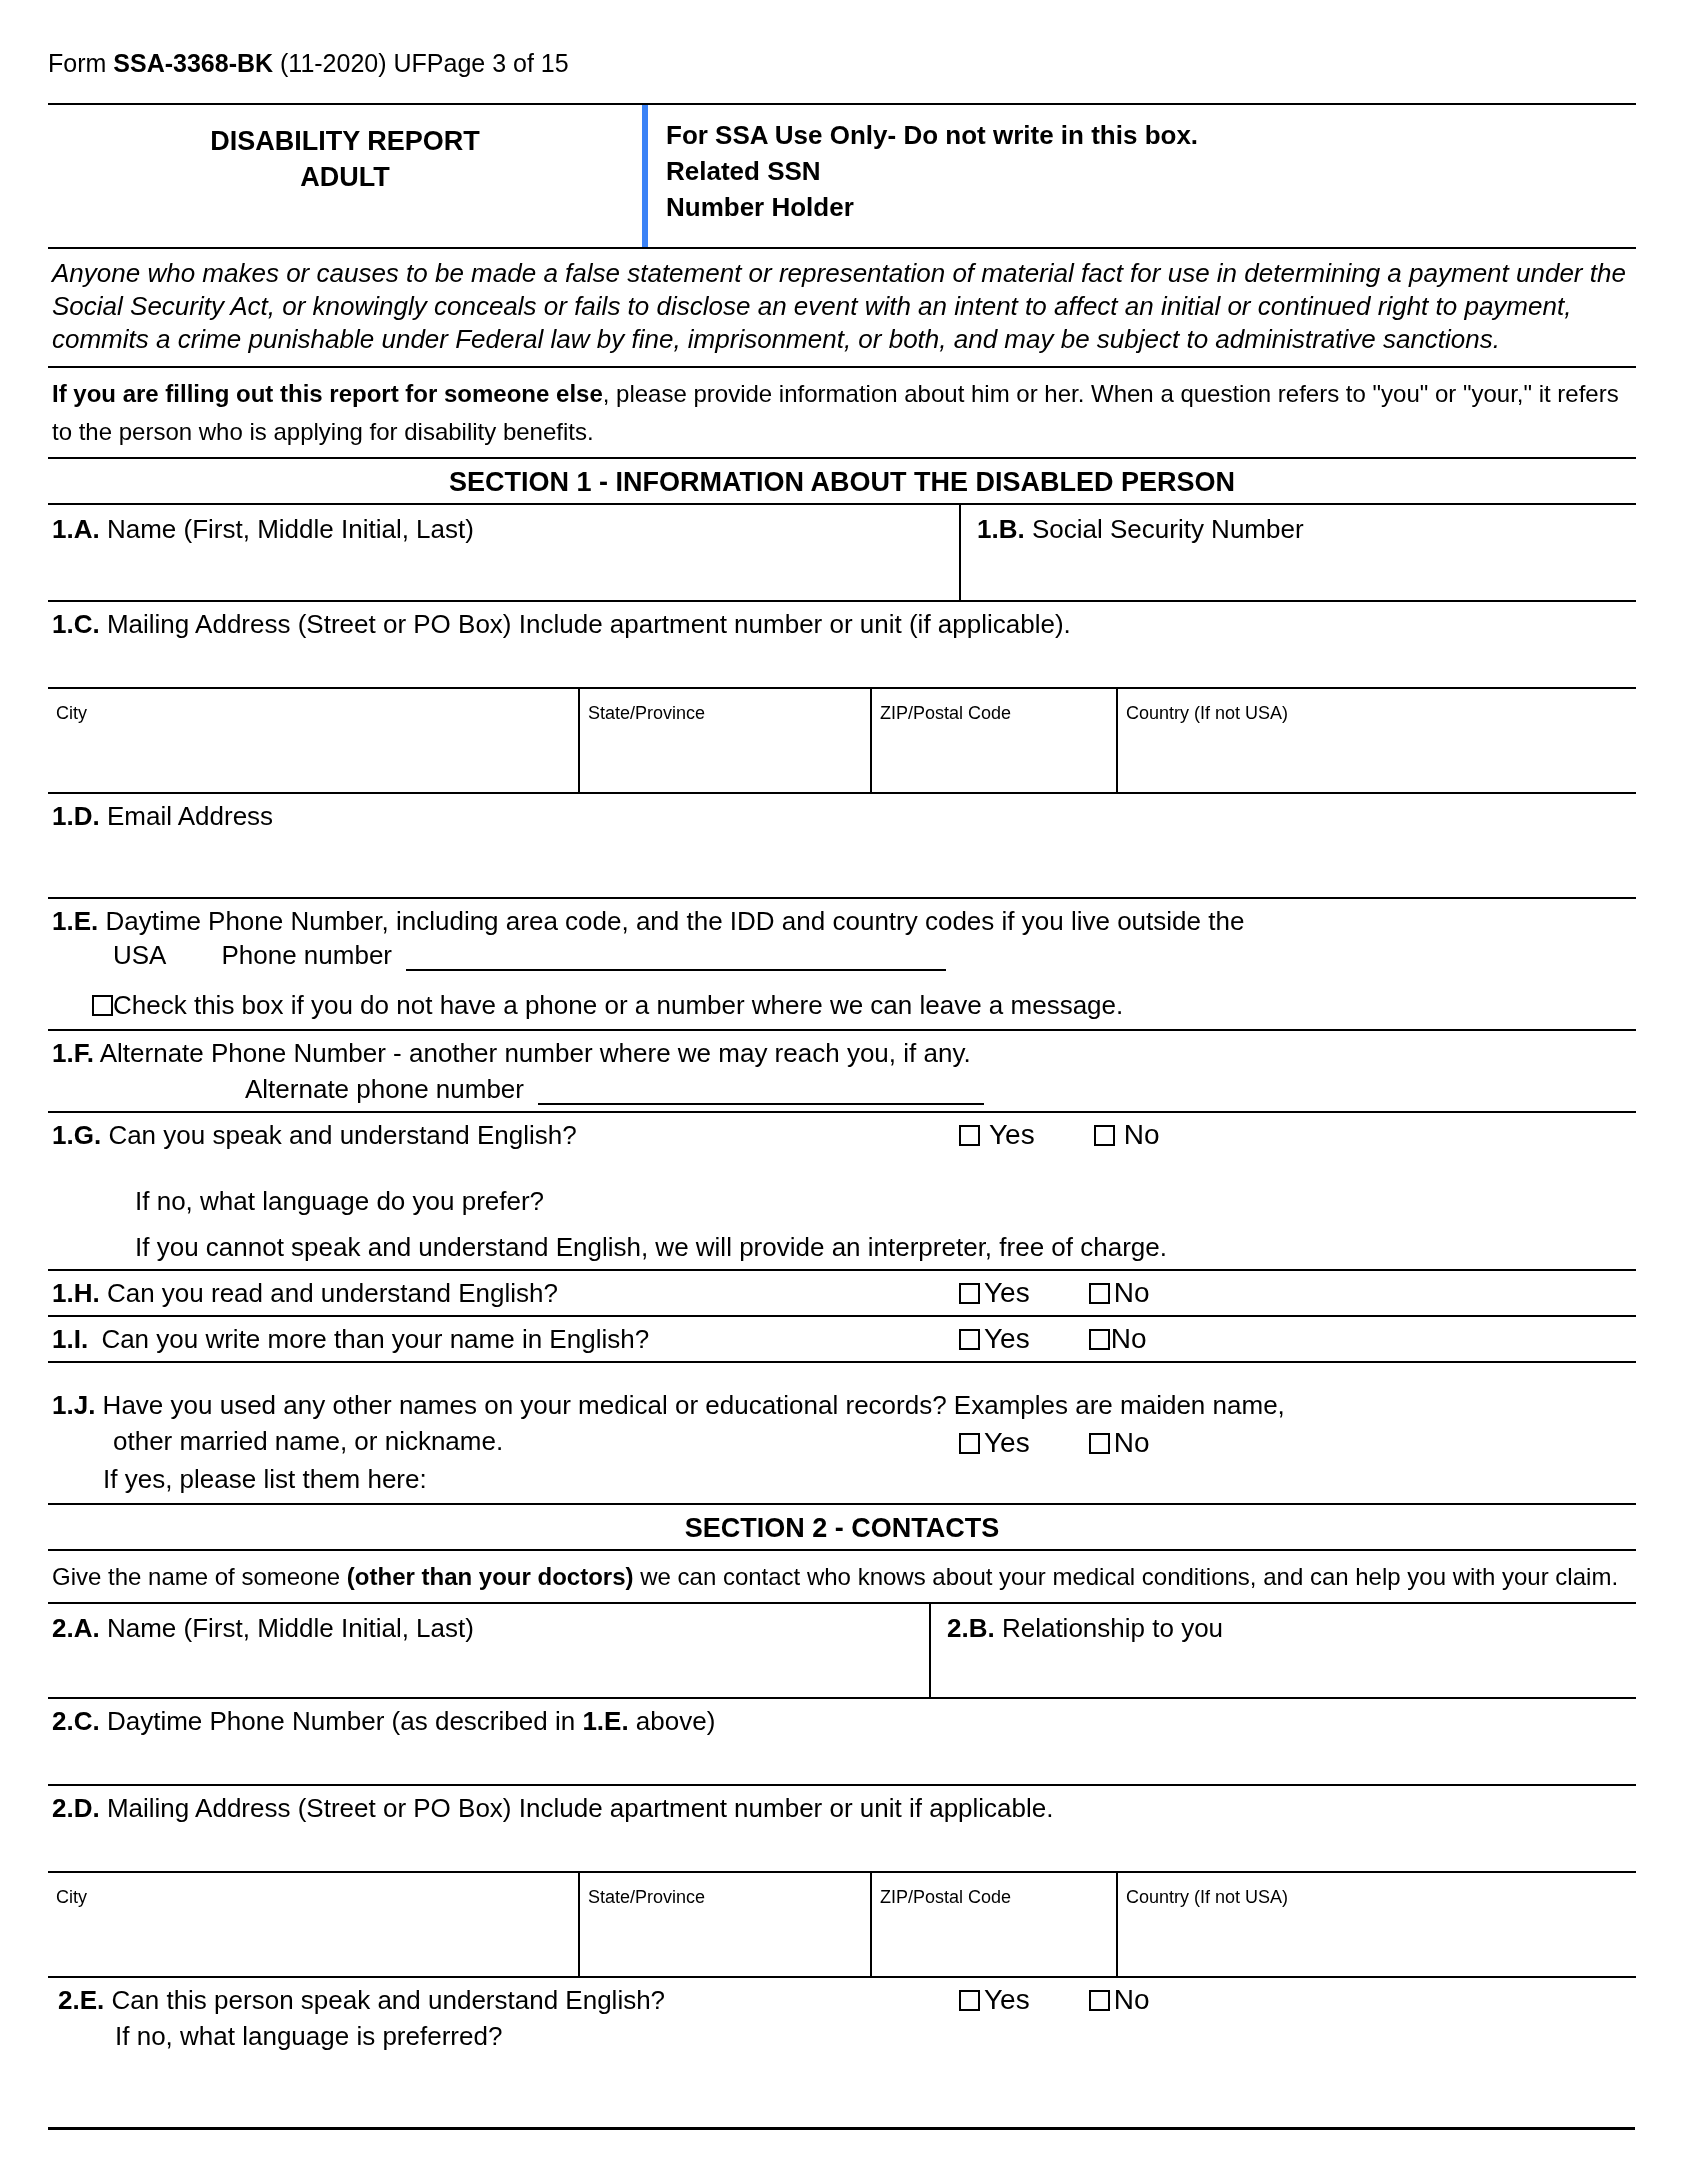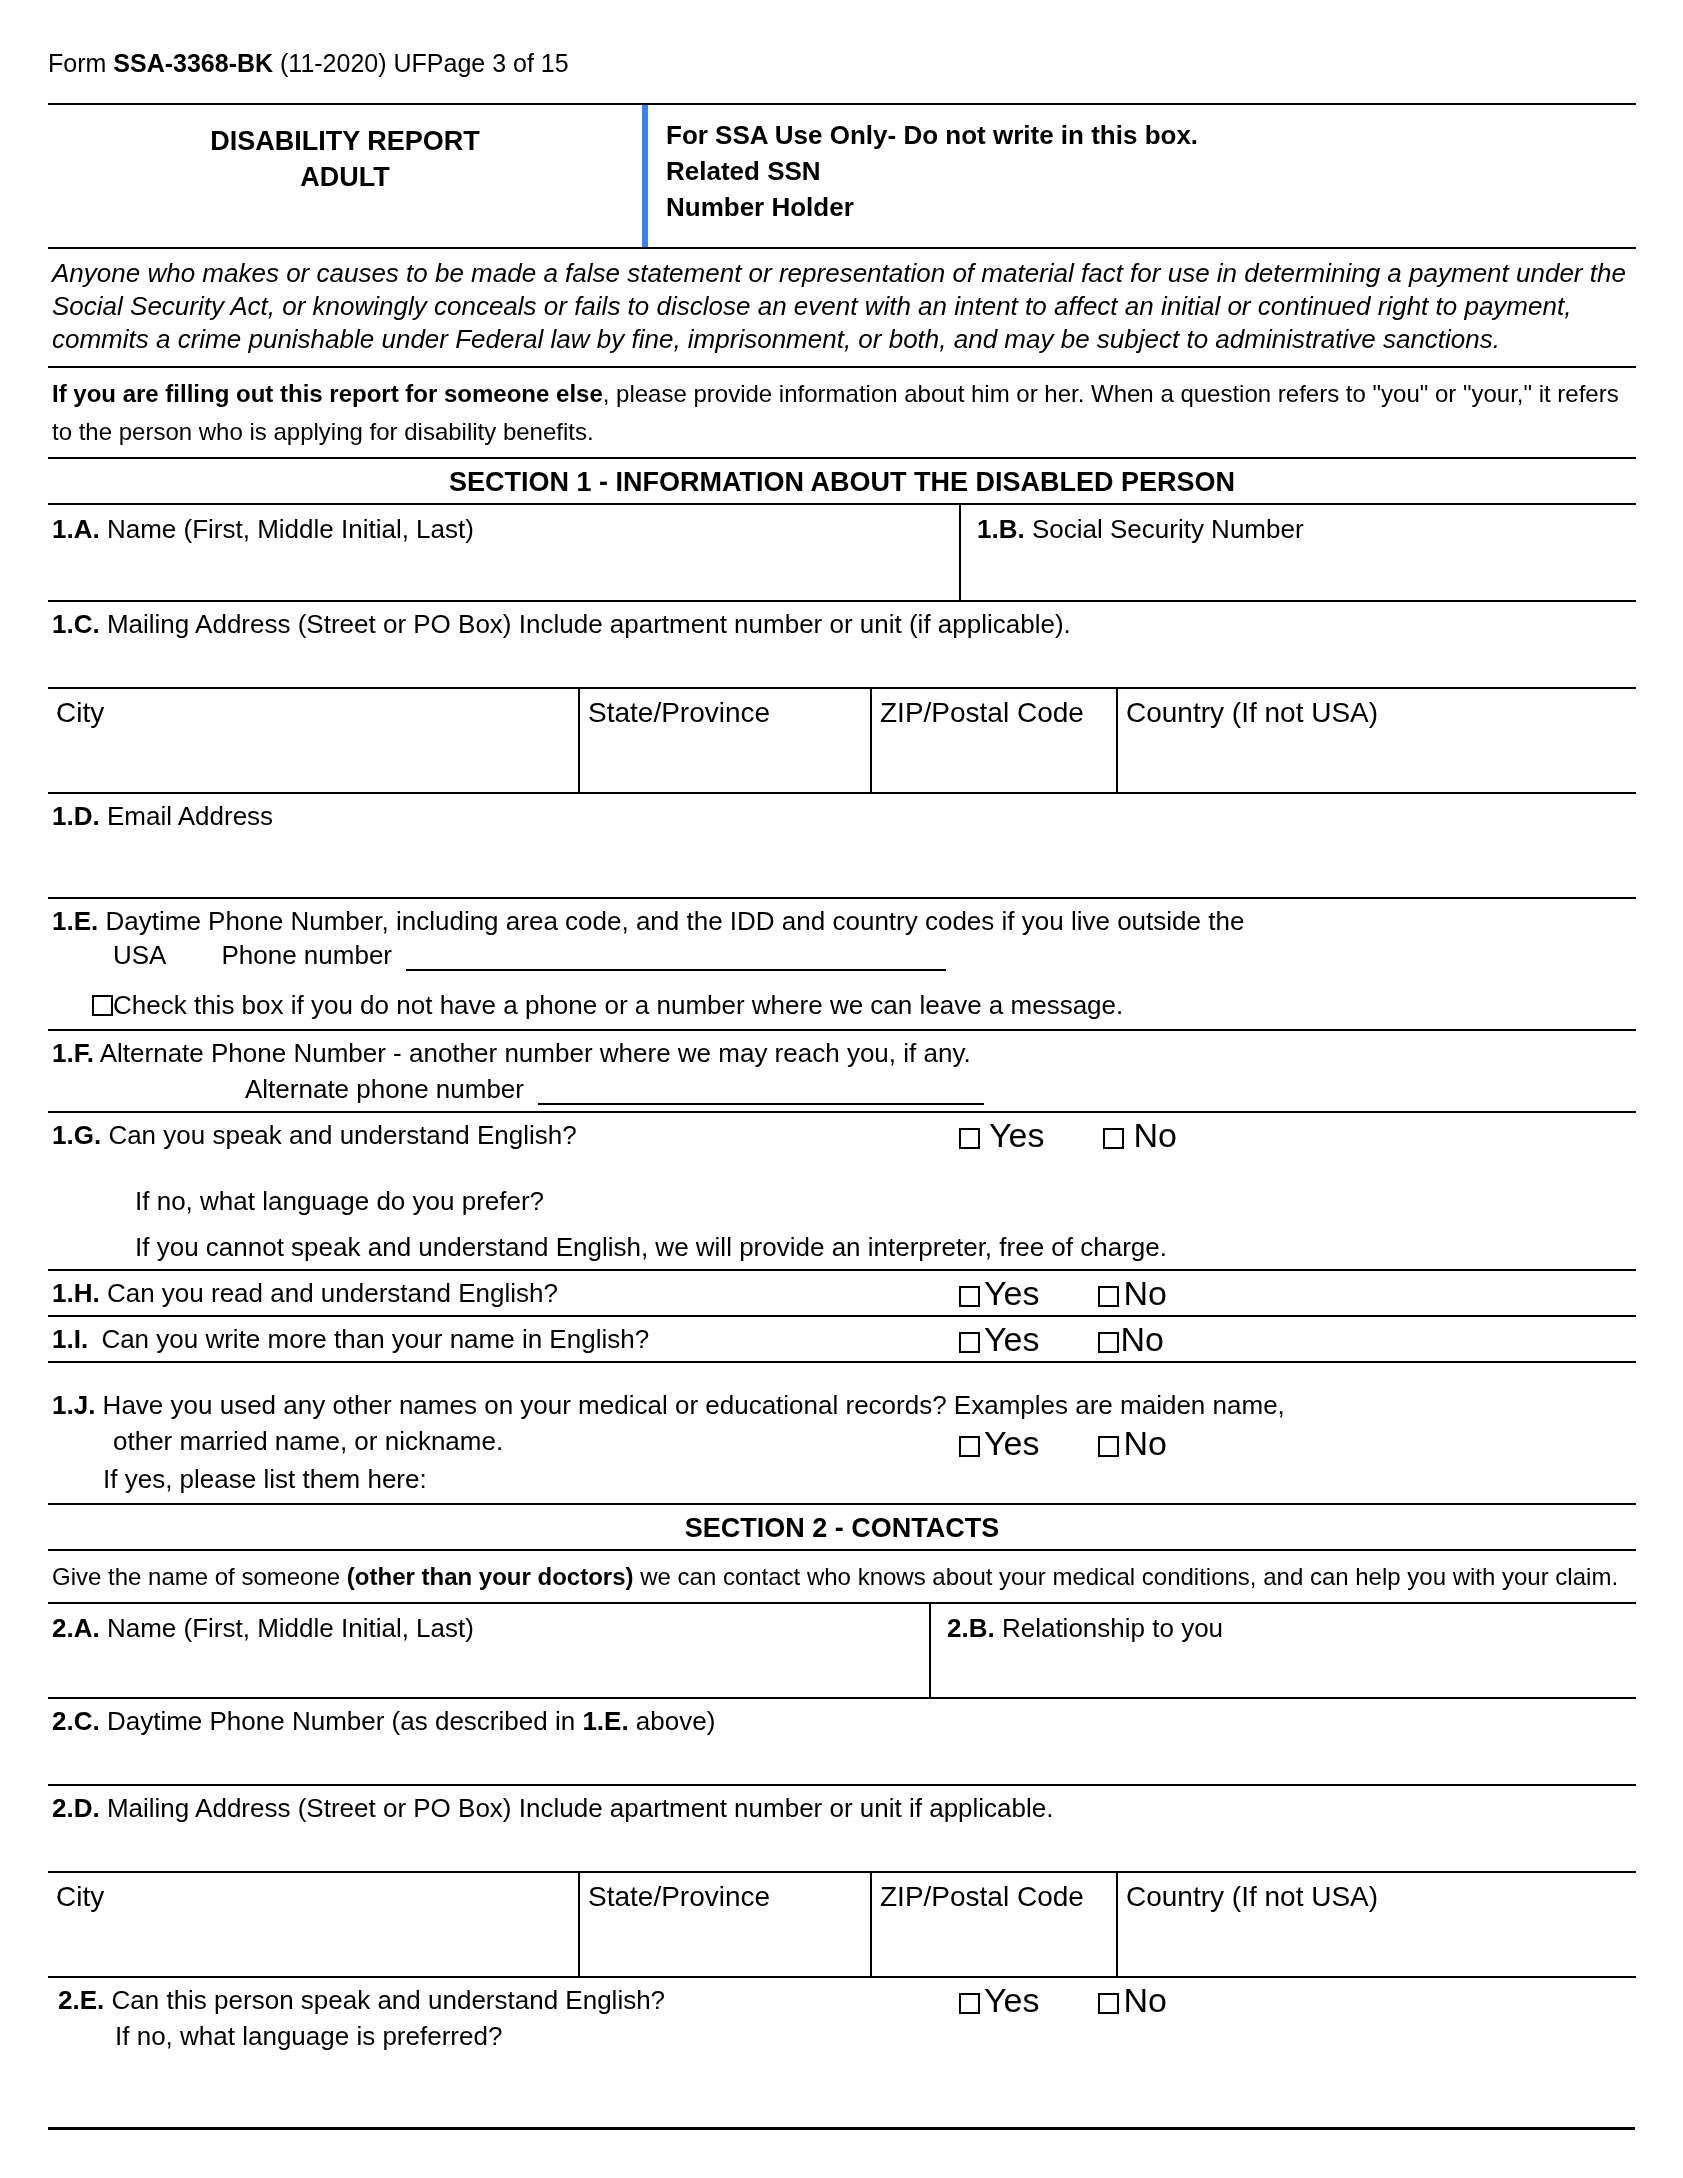--- a/index.html
+++ b/index.html
@@ -123,21 +123,21 @@
   }
 
   
   .addr {
     display: flex;
     min-height: 103px;
   }
   .addr > div {
     box-sizing: border-box;
     padding: 8px 4px 4px 8px;
-    font-size: 28px;
+    font-size: 18px;
     line-height: 32px;
   }
   .addr .a1 { width: 530px; }
   .addr .a2 { width: 292px; border-left: 2px solid #000; }
   .addr .a3 { width: 246px; border-left: 2px solid #000; }
   .addr .a4 { flex: 1; border-left: 2px solid #000; }
 
   
   .cb {
     display: inline-block;
@@ -148,21 +148,21 @@
     vertical-align: -2px;
     background: #fff;
   }
   .opt { display: inline-block; white-space: nowrap; }
   .opt .lbl { margin-left: 4px; }
   .opt.gap .lbl { margin-left: 9px; }
 
   
   .yn {
     position: absolute;
-    font-size: 34px;
+    font-size: 28px;
     line-height: 32px;
   }
   .yn .no-opt { margin-left: 59px; }
 
   
   .ul {
     display: inline-block;
     border-bottom: 2px solid #000;
     height: 30px;
     vertical-align: -8px;

